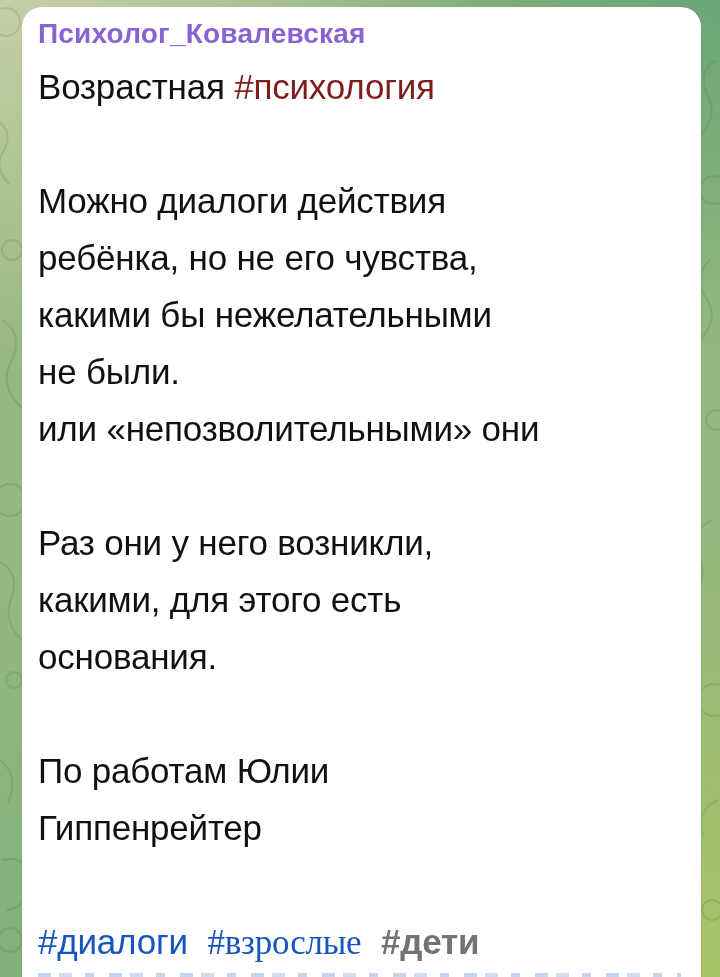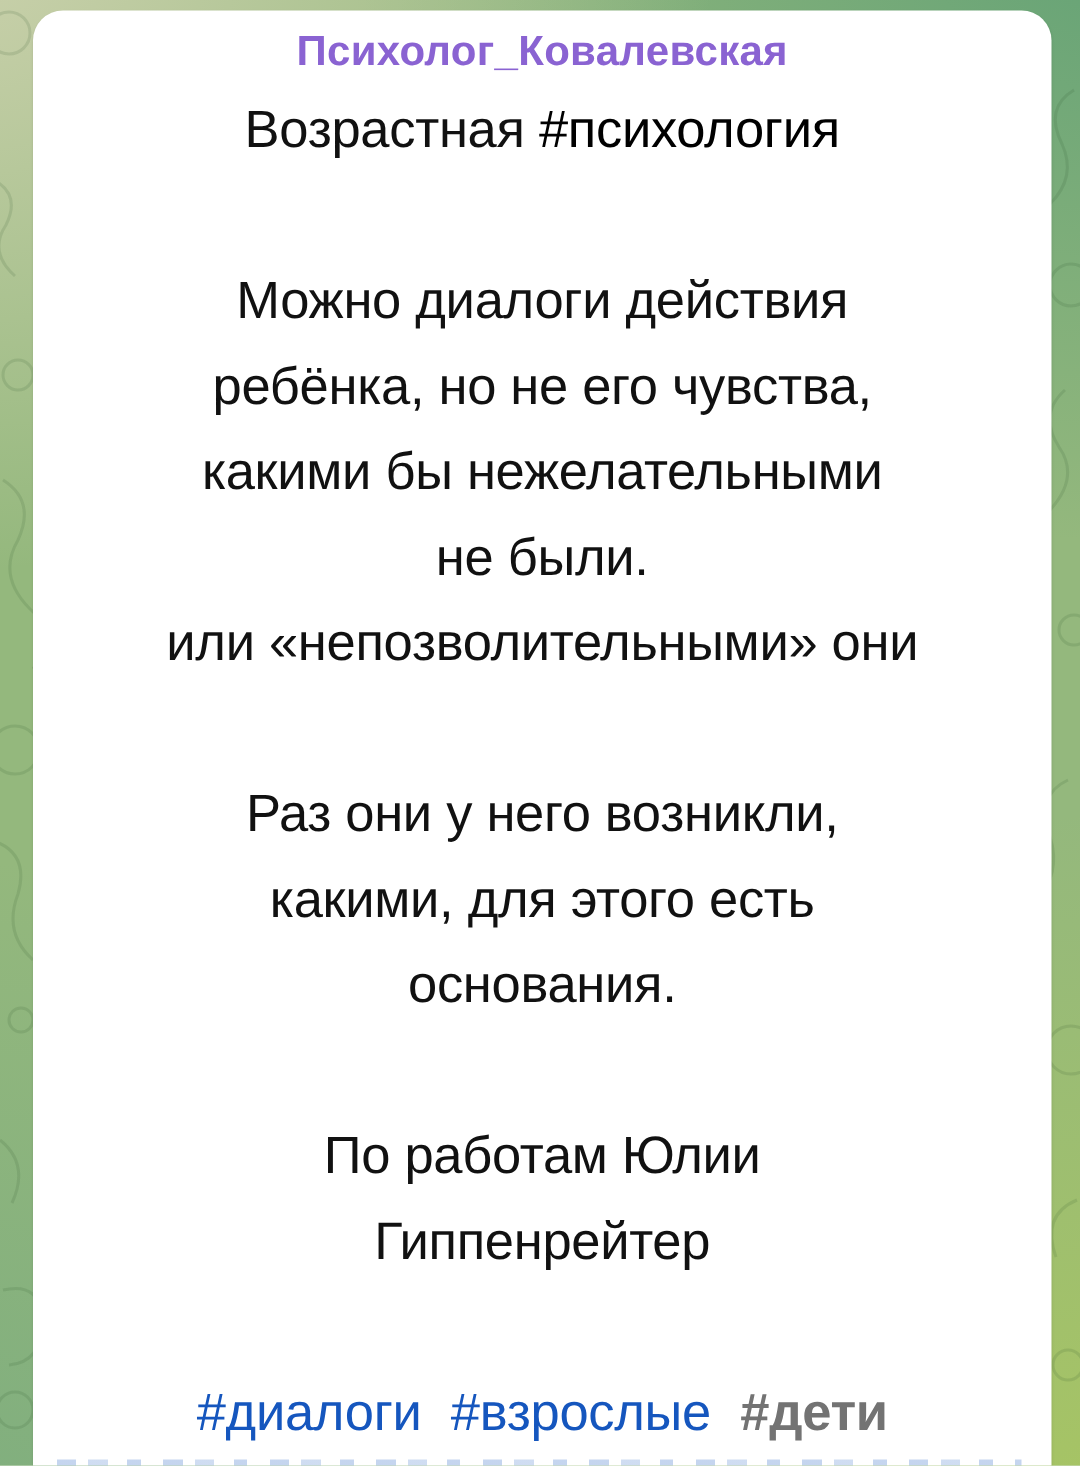--- a/index.html
+++ b/index.html
@@ -24,21 +24,20 @@
   .bubble {
     position: absolute;
     left: 22px; top: 7px;
     width: 679px; height: 1010px;
     background: #ffffff;
     border-radius: 20px;
     box-shadow: 0 1px 2px rgba(0,0,0,0.10);
   }
   .msg {
     padding: 8px 16px 0 16px;
-    text-align: center;
   }
   .author {
     font-size: 28px;
     font-weight: 700;
     line-height: 38px;
     letter-spacing: 0.2px;
     cursor: pointer;
   }
   .body-text {
     margin-top: 5px;
@@ -94,21 +93,21 @@
 
 <div class="bubble">
   <div class="msg">
 
     <div class="author" style="color:#8a63d2;">Психолог_Ковалевская</div>
 
     <div class="body-text">
 
       <div class="para first">
         <div class="line">
-          <span>Возрастная </span><span class="tag" style="color:#000000;">#психология</span>
+          <span>Возрастная </span><span class="tag" style="color:#7f1d1d;">#психология</span>
         </div>
       </div>
 
       <div class="para">
         <div class="line">Можно диалоги действия</div>
         <div class="line">ребёнка, но не его чувства,</div>
         <div class="line">какими бы нежелательными</div>
         <div class="line">не были.</div>
         <div class="line">или «непозволительными» они</div>
       </div>
@@ -120,21 +119,21 @@
       </div>
 
       <div class="para">
         <div class="line">По работам Юлии</div>
         <div class="line">Гиппенрейтер</div>
       </div>
 
       <div class="para tags-row">
         <div class="line">
           <span class="tag" style="color:#1556be;">#диалоги</span>
-          <span class="tag" style="color:#1556be;">#взрослые</span>
+          <span class="tag" style="color:#1556be;font-family:Liberation Serif, serif;">#взрослые</span>
           <span class="tag" style="color:#737373;font-weight:bold;">#дети</span>
         </div>
       </div>
 
     </div>
   </div>
 
   <div class="clipped-next-line"></div>
 </div>
 

